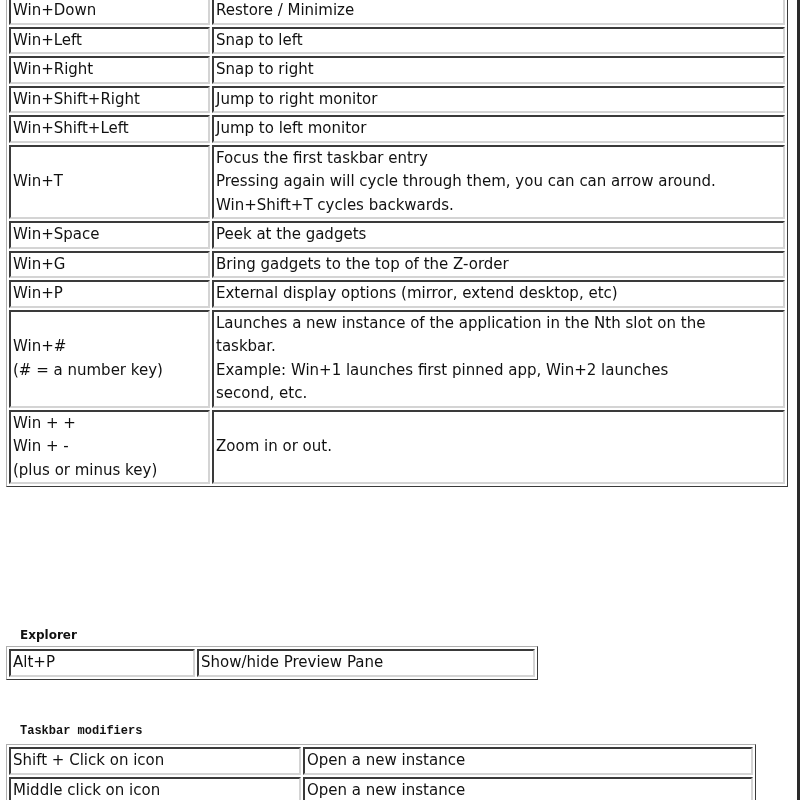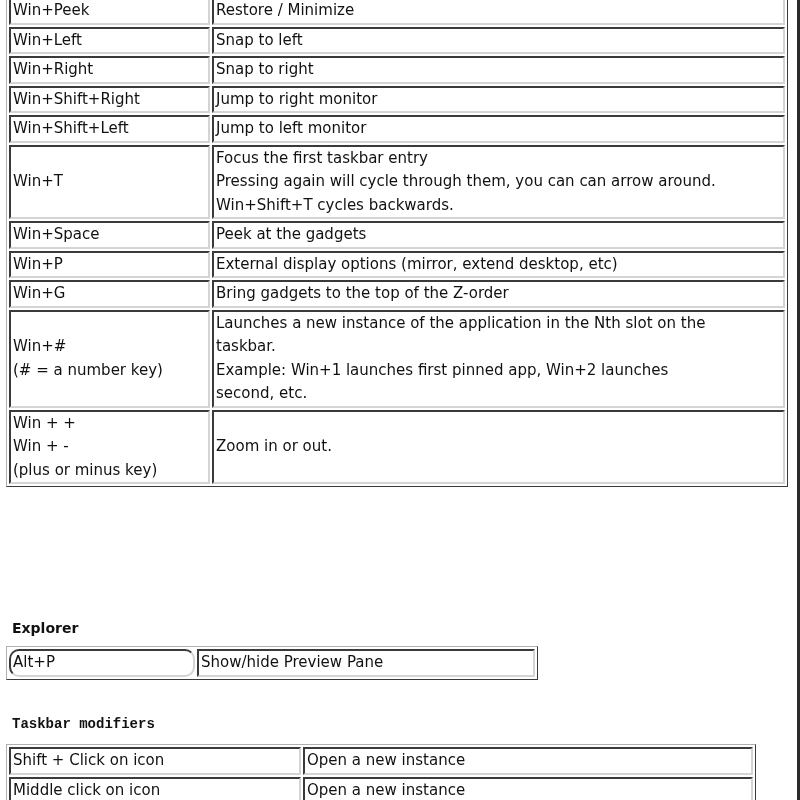--- a/index.html
+++ b/index.html
@@ -19,41 +19,41 @@
       background: #fff;
     }
     table.kb td {
       border: 2px solid; border-color: #3a3a3a #d4d4d4 #d4d4d4 #3a3a3a;
       padding: 0 2px; vertical-align: middle; line-height: 23.5px;
       white-space: nowrap;
     }
     #t-main { left: 6px; top: -6px; width: 782px; }
     #t-main td.k { width: 193px; }
     #t-exp { left: 6px; top: 646px; width: 532px; }
-    #t-exp td.k { width: 178px; border-radius: 10px; }
+    #t-exp td.k { width: 178px; }
     #t-task { left: 6px; top: 744px; width: 750px; }
     #t-task td.k { width: 284px; margin-top: 29px; }
     h3 {
-      position: absolute; margin: 4px; font-size: 14px; font-weight: bold;
+      position: absolute; margin: 12px; font-size: 12px; font-weight: bold;
       left: 8px; color: #111;
     }
     #h-exp { top: 616px; }
     #h-task { top: 712px; font-family: Liberation Mono, monospace; }
     .line { display: block; }
   </style>
 </head>
 <body>
 
 <div class="edge-bar"></div>
 
 <table class="kb" id="t-main">
     <tbody>
       <tr>
         <td class="k">
-          <span class="line">Win+Peek</span>
+          <span class="line">Win+Down</span>
         </td>
         <td class="d">
           <span class="line">Restore / Minimize</span>
         </td>
       </tr>
       <tr>
         <td class="k">
           <span class="line">Win+Left</span>
         </td>
         <td class="d">
@@ -97,32 +97,32 @@
       <tr>
         <td class="k">
           <span class="line">Win+Space</span>
         </td>
         <td class="d">
           <span class="line">Peek at the gadgets</span>
         </td>
       </tr>
       <tr>
         <td class="k">
+          <span class="line">Win+G</span>
+        </td>
+        <td class="d">
+          <span class="line">Bring gadgets to the top of the Z-order</span>
+        </td>
+      </tr>
+      <tr>
+        <td class="k">
           <span class="line">Win+P</span>
         </td>
         <td class="d">
           <span class="line">External display options (mirror, extend desktop, etc)</span>
-        </td>
-      </tr>
-      <tr>
-        <td class="k">
-          <span class="line">Win+G</span>
-        </td>
-        <td class="d">
-          <span class="line">Bring gadgets to the top of the Z-order</span>
         </td>
       </tr>
       <tr>
         <td class="k">
           <span class="line">Win+#</span>
           <span class="line">(# = a number key)</span>
         </td>
         <td class="d">
           <span class="line">Launches a new instance of the application in the Nth slot on the</span>
           <span class="line">taskbar.</span>

